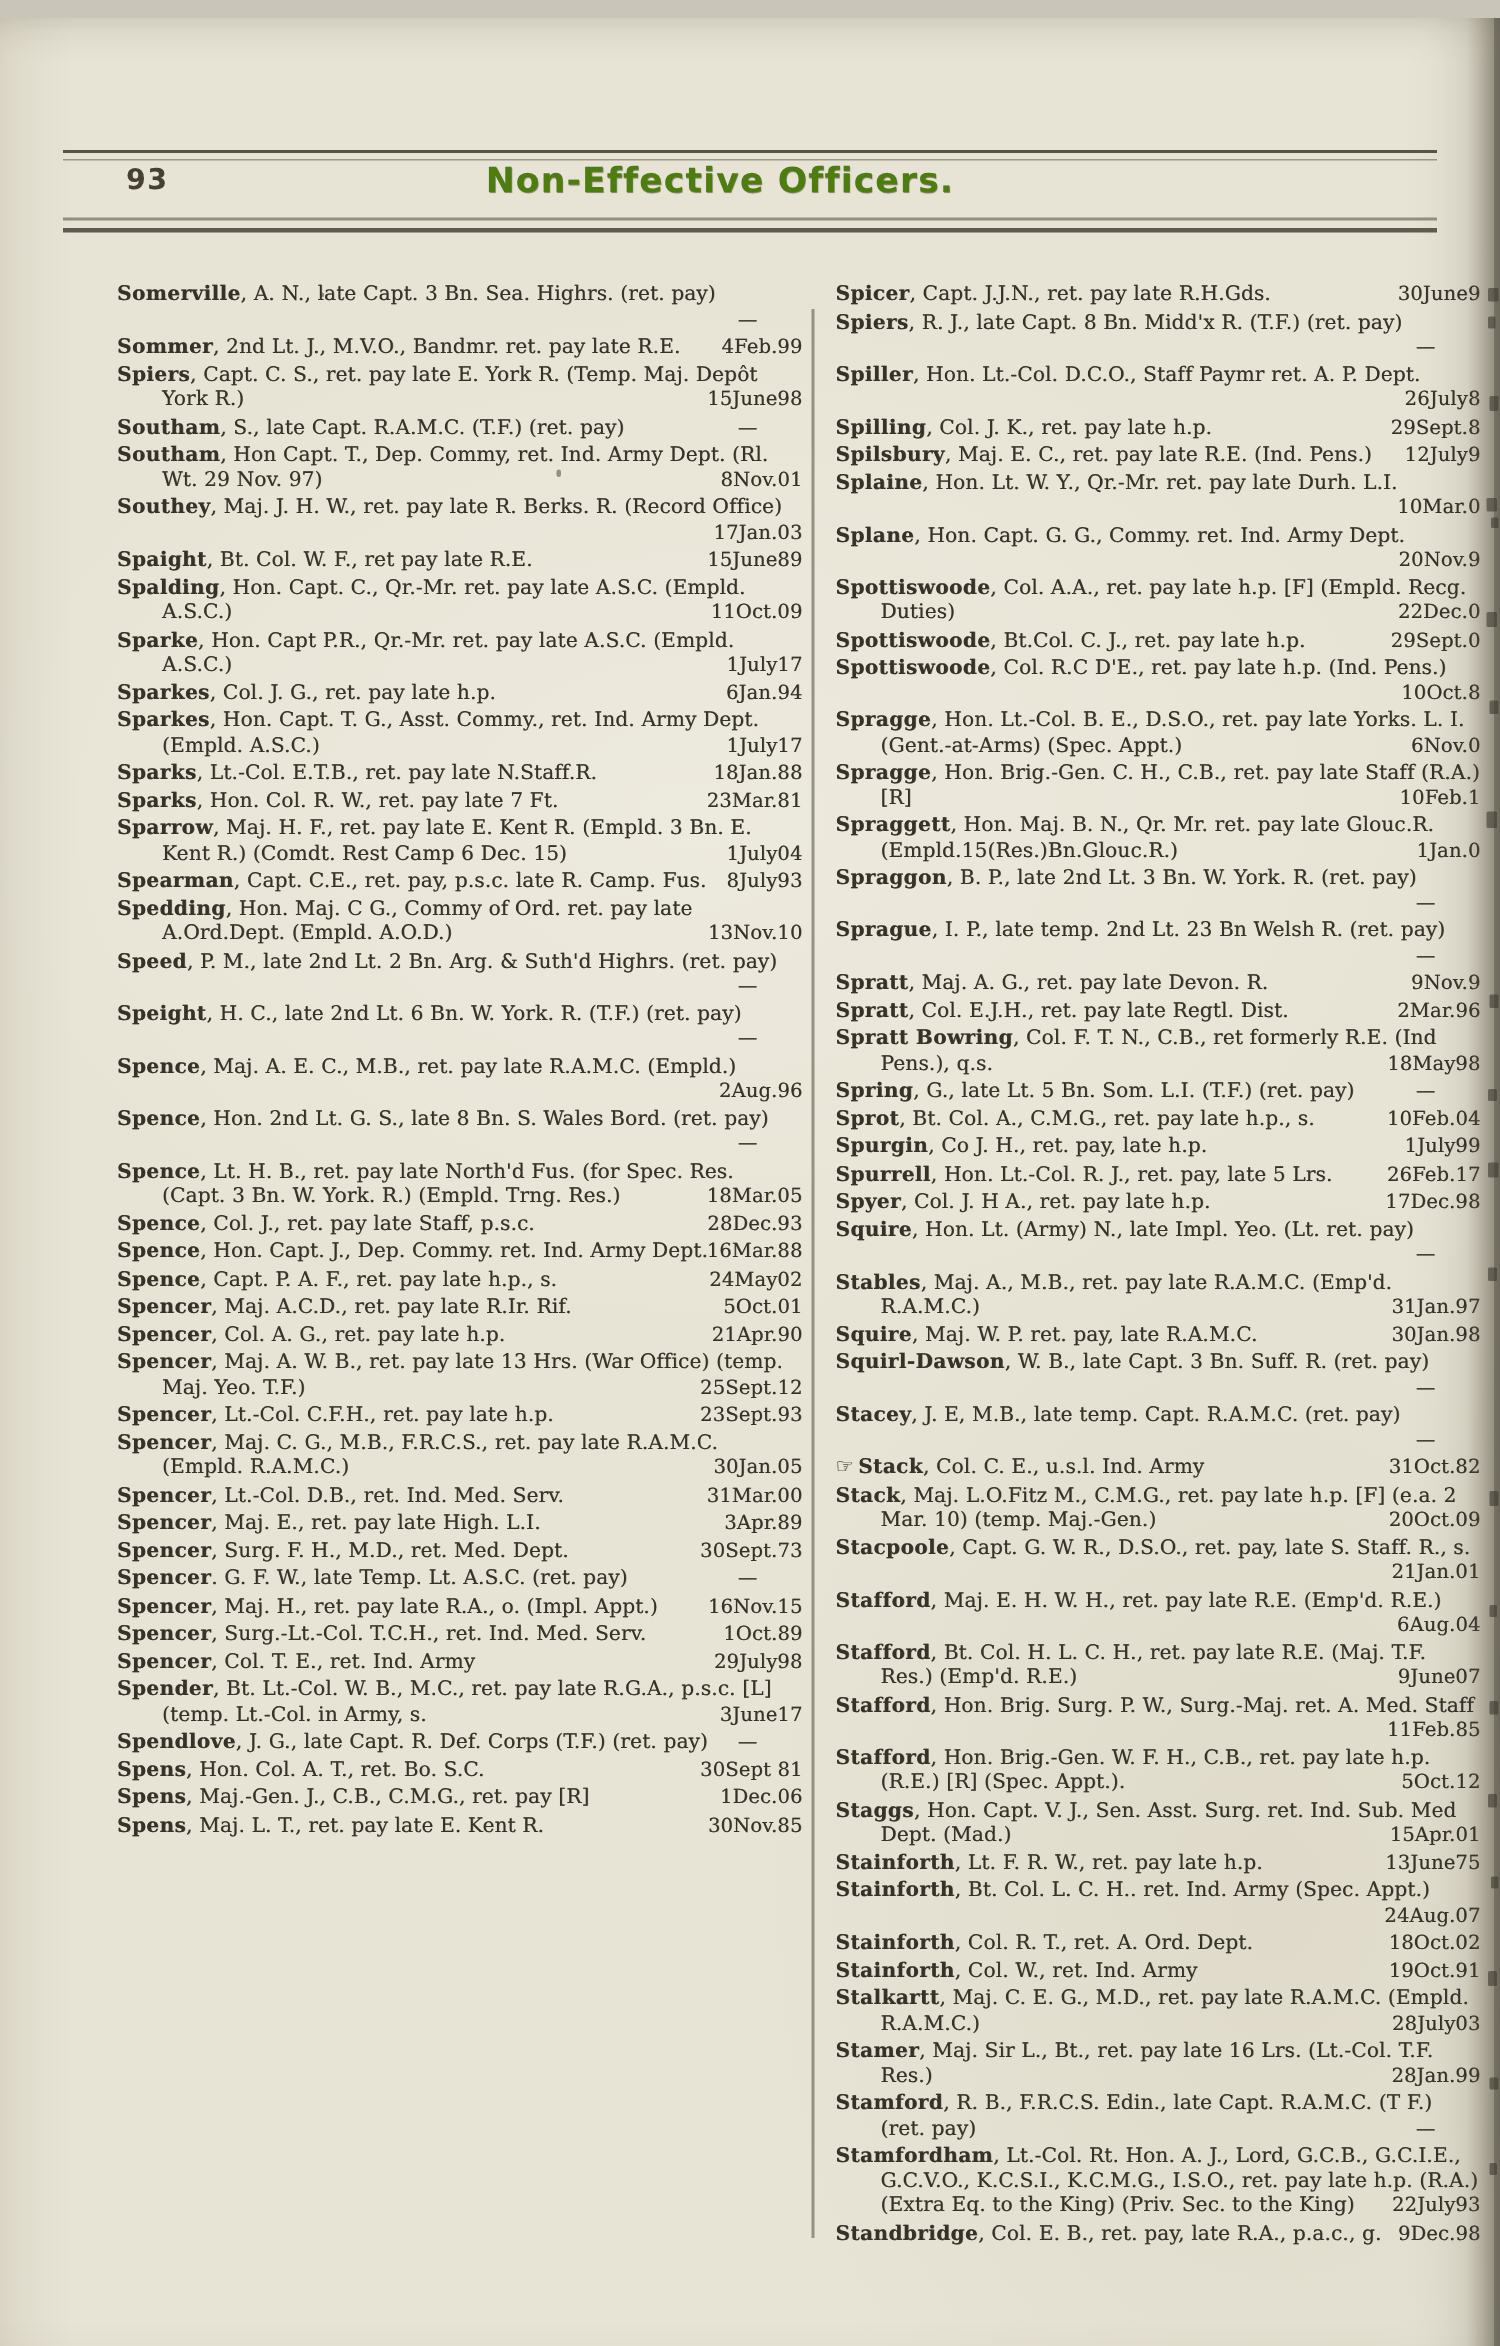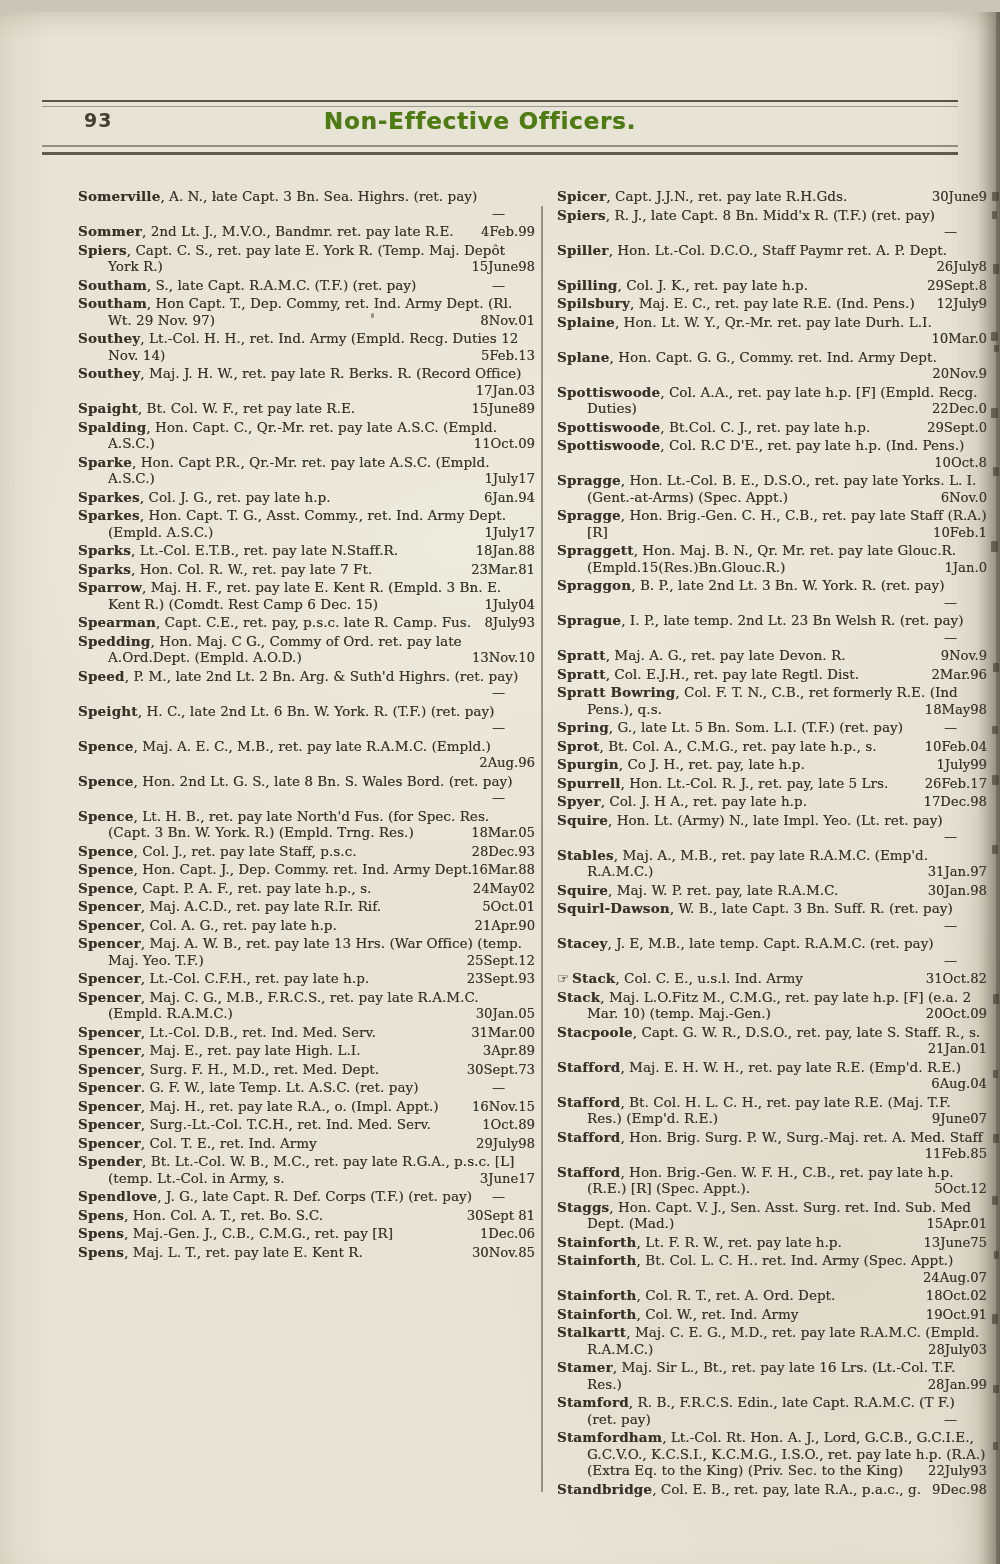--- a/index.html
+++ b/index.html
@@ -70,21 +70,20 @@
 
   <div class="rule rule-mid"></div>
   <div class="rule rule-mid2"></div>
 
   <div id="col-left" class="column">
       <div class="entry"><span class="surname">Somerville</span><span class="details">, A. N., late Capt. 3 Bn. Sea. Highrs. (ret. pay)</span><span class="entry-date dash">—</span></div>
       <div class="entry"><span class="surname">Sommer</span><span class="details">, 2nd Lt. J., M.V.O., Bandmr. ret. pay late R.E.</span><span class="entry-date">4Feb.99</span></div>
       <div class="entry"><span class="surname">Spiers</span><span class="details">, Capt. C. S., ret. pay late E. York R. (Temp. Maj. Depôt York R.)</span><span class="entry-date">15June98</span></div>
       <div class="entry"><span class="surname">Southam</span><span class="details">, S., late Capt. R.A.M.C. (T.F.) (ret. pay)</span><span class="entry-date dash">—</span></div>
       <div class="entry"><span class="surname">Southam</span><span class="details">, Hon Capt. T., Dep. Commy, ret. Ind. Army Dept. (Rl. Wt. 29 Nov. 97)</span><span class="entry-date">8Nov.01</span></div>
-      <div class="entry"><span class="surname">Southey</span><span class="details">, Lt.-Col. H. H., ret. Ind. Army (Empld. Recg. Duties 12 Nov. 14)</span><span class="entry-date">5Feb.13</span></div>
       <div class="entry"><span class="surname">Southey</span><span class="details">, Maj. J. H. W., ret. pay late R. Berks. R. (Record Office)</span><span class="entry-date">17Jan.03</span></div>
       <div class="entry"><span class="surname">Spaight</span><span class="details">, Bt. Col. W. F., ret pay late R.E.</span><span class="entry-date">15June89</span></div>
       <div class="entry"><span class="surname">Spalding</span><span class="details">, Hon. Capt. C., Qr.-Mr. ret. pay late A.S.C. (Empld. A.S.C.)</span><span class="entry-date">11Oct.09</span></div>
       <div class="entry"><span class="surname">Sparke</span><span class="details">, Hon. Capt P.R., Qr.-Mr. ret. pay late A.S.C. (Empld. A.S.C.)</span><span class="entry-date">1July17</span></div>
       <div class="entry"><span class="surname">Sparkes</span><span class="details">, Col. J. G., ret. pay late h.p.</span><span class="entry-date">6Jan.94</span></div>
       <div class="entry"><span class="surname">Sparkes</span><span class="details">, Hon. Capt. T. G., Asst. Commy., ret. Ind. Army Dept. (Empld. A.S.C.)</span><span class="entry-date">1July17</span></div>
       <div class="entry"><span class="surname">Sparks</span><span class="details">, Lt.-Col. E.T.B., ret. pay late N.Staff.R.</span><span class="entry-date">18Jan.88</span></div>
       <div class="entry"><span class="surname">Sparks</span><span class="details">, Hon. Col. R. W., ret. pay late 7 Ft.</span><span class="entry-date">23Mar.81</span></div>
       <div class="entry"><span class="surname">Sparrow</span><span class="details">, Maj. H. F., ret. pay late E. Kent R. (Empld. 3 Bn. E. Kent R.) (Comdt. Rest Camp 6 Dec. 15)</span><span class="entry-date">1July04</span></div>
       <div class="entry"><span class="surname">Spearman</span><span class="details">, Capt. C.E., ret. pay, p.s.c. late R. Camp. Fus.</span><span class="entry-date">8July93</span></div>

